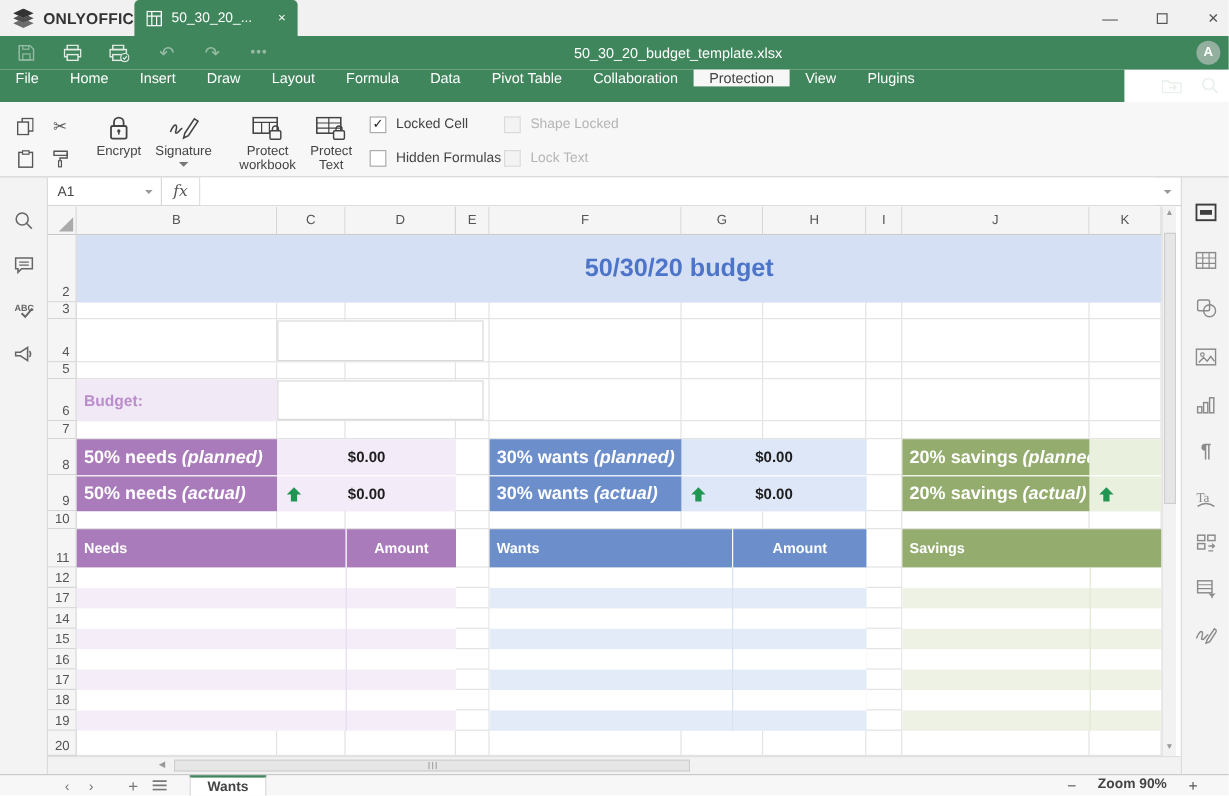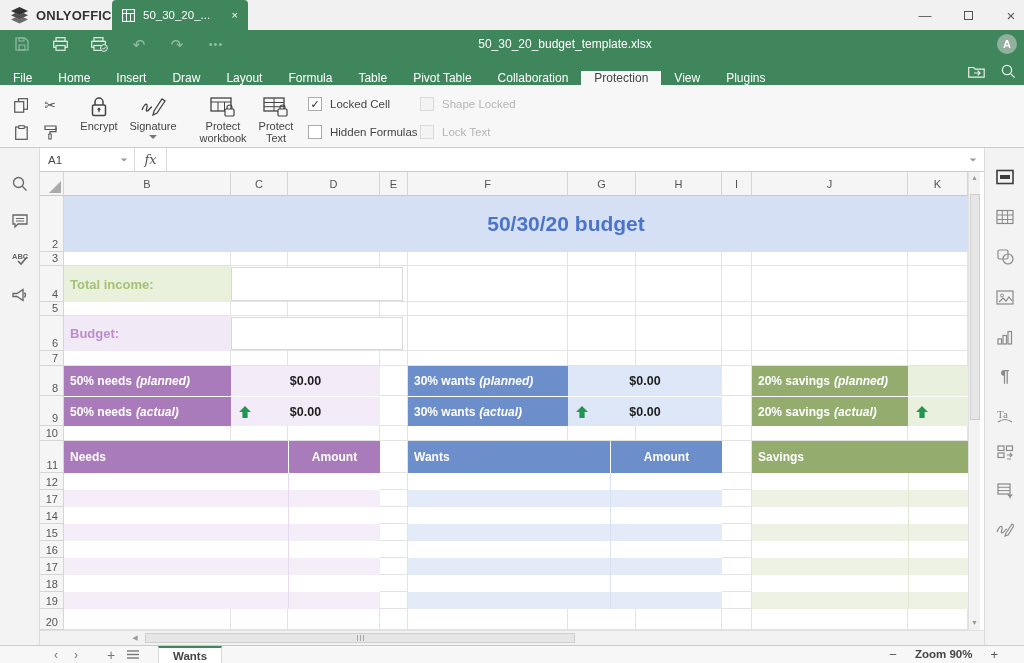--- a/index.html
+++ b/index.html
@@ -20,21 +20,21 @@
   
   #toolbar { left:0; top:30px; width:1024px; height:28px; background:#40865C; }
   .tbicon { top:4px; height:20px; display:flex; align-items:center; justify-content:center; opacity:.85; }
   .tbicon.dim { opacity:.45; }
   .tbicon .uglyph { color:#fff; font-size:15px; line-height:1; }
   #filename { top:7px; left:400px; width:330px; text-align:center; color:#fff; font-size:12px; }
   #avatar { left:997px; top:34px; width:20px; height:20px; border-radius:50%; background:#93AF9E;
             color:#fff; font-size:11px; font-weight:bold; display:flex; align-items:center; justify-content:center; }
 
   
-  #tabsrow { left:0; top:58px; width:1024px; height:27px; background:#40865C; display:flex; align-items:flex-end; }
+  #tabsrow { left:0; top:58px; width:937px; height:27px; background:#40865C; display:flex; align-items:flex-start; }
   #menu-tabs { display:flex; }
   .mtab { padding:0 13px; display:flex; align-items:center; color:#fff; font-size:12px; cursor:default; }
   .mtab.active { background:#F7F7F7; color:#444; }
   #tabsrow-right { position:absolute; right:8px; top:58px; height:27px; display:flex; align-items:center; gap:16px; }
 
   
   #ribbon { left:0; top:85px; width:1024px; height:63px; background:#F7F7F7; border-bottom:1px solid #CBCBCB; }
   .rsep { top:92px; width:1px; height:48px; background:#DCDCDC; }
   .clipbtn { width:26px; height:24px; display:flex; align-items:center; justify-content:center; }
   .rbtn { display:flex; flex-direction:column; align-items:center; color:#444; font-size:11px; line-height:12px; text-align:center; }
@@ -70,21 +70,21 @@
   .colhdr { height:24px; background:#F5F5F5; border-right:1px solid #D5D5D5; border-bottom:1px solid #C9C9C9;
             display:flex; align-items:center; justify-content:center; font-size:11px; color:#555; }
   #row-headers { left:0; top:24px; width:24px; }
   .rowhdr { width:24px; background:#F5F5F5; border-right:1px solid #D5D5D5; border-bottom:1px solid #D5D5D5;
             display:flex; align-items:flex-end; justify-content:flex-end; padding:0 5px 1px 0; font-size:11px; color:#555; }
   #mesh { left:24px; top:24px; }
   .meshrow { display:flex; }
   .mcell { border-right:1px solid #E3E3E3; border-bottom:1px solid #E3E3E3; }
 
   
-  .cell-label { color:#fff; font-weight:bold; font-size:12px; display:flex; align-items:center; padding-left:6px; white-space:nowrap; overflow:hidden; }
+  .cell-label { color:#fff; font-weight:bold; font-size:15px; display:flex; align-items:center; padding-left:6px; white-space:nowrap; overflow:hidden; }
   .cell-label .it { font-style:italic; margin-left:4px; }
   .money { display:flex; align-items:center; justify-content:center; color:#1d1d1d; font-weight:bold; font-size:12.5px; }
   .sep-top { border-top:1px solid #fff; }
   .arrow-up { position:absolute; left:7px; top:50%; transform:translateY(-50%); }
   #title-cell { background:#D6E0F4; display:flex; align-items:center; justify-content:center; padding-left:100px;
                 color:#4C74C9; font-weight:bold; font-size:21px; }
   .input-box { background:#fff; border:1px solid #D9D9D9; }
   .soft-label { display:flex; align-items:center; padding-left:6px; font-weight:bold; font-size:13px; }
   .thead { color:#fff; font-weight:bold; font-size:12px; display:flex; align-items:center; }
   .tbody { background:#fff; height:136px; }
@@ -179,21 +179,21 @@
 <div id="avatar" class="abs">A</div>
 
 <div id="tabsrow" class="abs">
   <div id="menu-tabs">
       <div class="mtab">File</div>
       <div class="mtab">Home</div>
       <div class="mtab">Insert</div>
       <div class="mtab">Draw</div>
       <div class="mtab">Layout</div>
       <div class="mtab">Formula</div>
-      <div class="mtab">Table</div>
+      <div class="mtab">Data</div>
       <div class="mtab">Pivot Table</div>
       <div class="mtab">Collaboration</div>
       <div class="mtab active">Protection</div>
       <div class="mtab">View</div>
       <div class="mtab">Plugins</div>
     </div>
 </div>
 <div id="tabsrow-right">
   <svg width="17" height="13" viewBox="0 0 17 13">
     <path d="M0.7 2.5 h5 l1.5 1.7 h9 v8 h-15.5 z" fill="none" stroke="#E8F0EA" stroke-width="1.2"></path>
@@ -610,21 +610,20 @@
         <div class="mcell" style="width: 68px;"></div>
         <div class="mcell" style="width: 86px;"></div>
         <div class="mcell" style="width: 30px;"></div>
         <div class="mcell" style="width: 156px;"></div>
         <div class="mcell" style="width: 60px;"></div>
       </div>
     </div>
 
   <div id="title-cell" class="abs" style="left:24px;top:24px;width:904px;height:56px;">50/30/20 budget</div>
 
-  <div class="abs soft-label" style="left:24px;top:94px;width:167px;height:36px;background:#E9F0DB;color:#A6C276;">Total income:</div>
   <div class="abs input-box" style="left:191px;top:95px;width:172px;height:34px;"></div>
 
   <div class="abs soft-label" style="left:24px;top:144px;width:167px;height:35px;background:#F2E9F7;color:#BA8DCB;">Budget:</div>
   <div class="abs input-box" style="left:191px;top:145px;width:172px;height:33px;"></div>
 
   <div class="abs cell-label" style="left:24px;top:194px;width:167px;height:30px;background:#A97BBA;">
     <span>50% needs</span>
       <span class="it">(planned)</span>
   </div>
   <div class="abs money" style="left:191px;top:194px;width:149px;height:30px;background:#F3EBF8;">$0.00</div>

